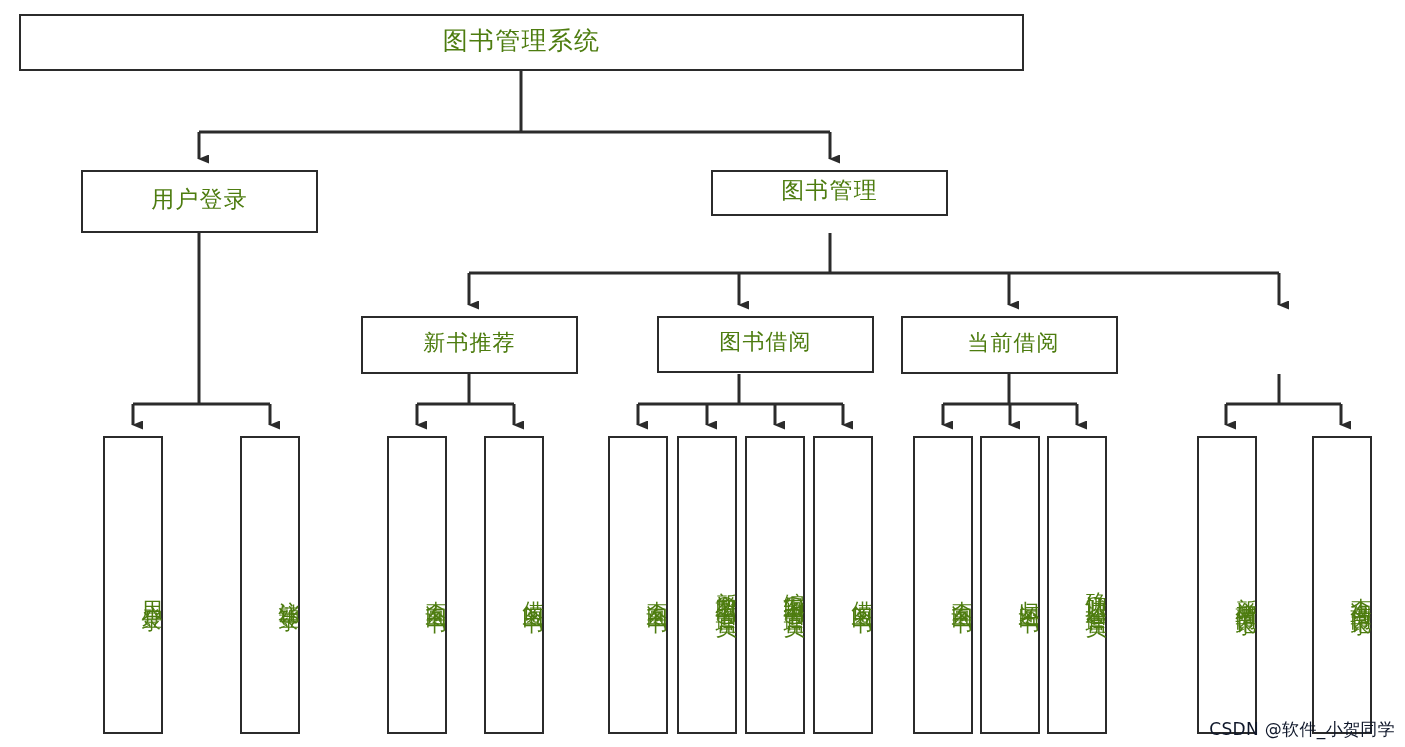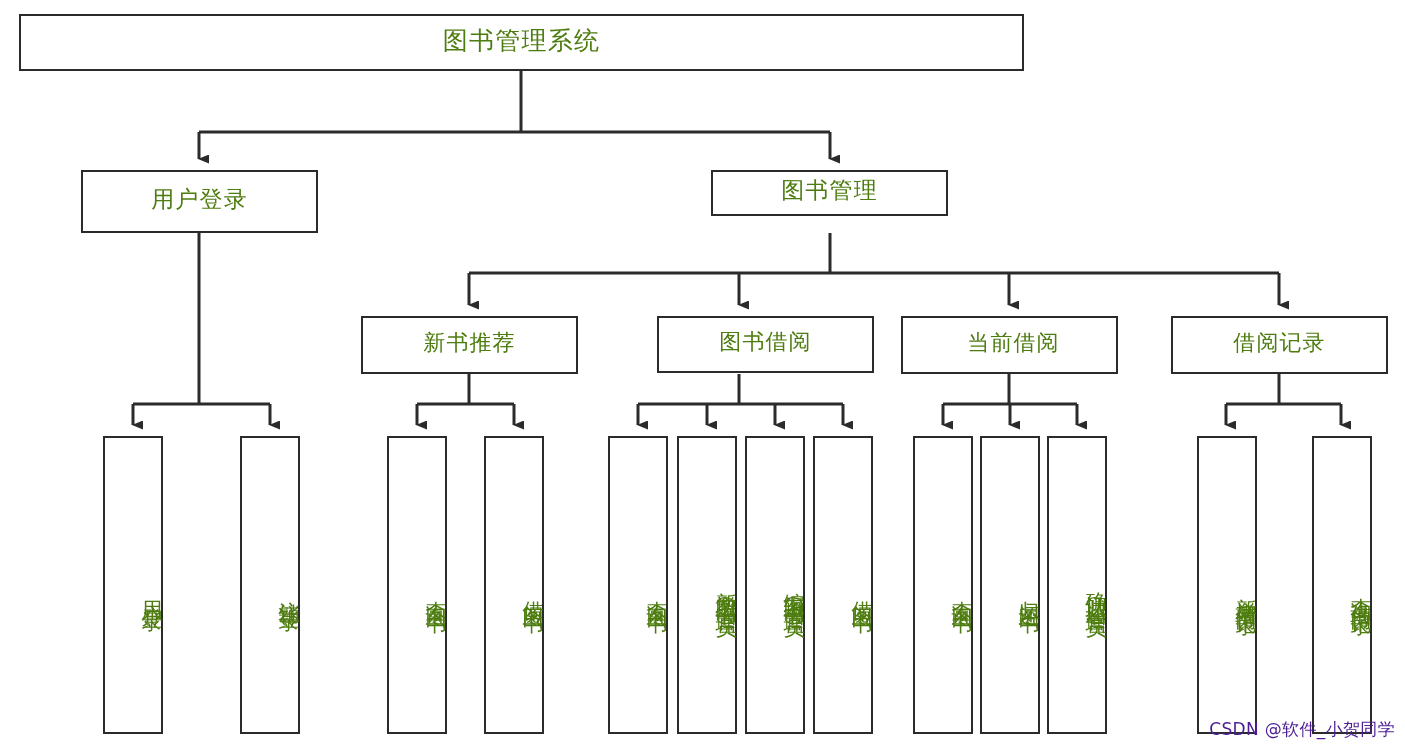--- a/index.html
+++ b/index.html
@@ -58,21 +58,21 @@
   }
   .lvl-root .node-label { font-size: 25px; }
   .lvl-2 .node-label { font-size: 23px; }
   .lvl-3 .node-label { font-size: 22px; }
   .lvl-4 .node-label { font-size: 21px; }
   #watermark {
     position: absolute;
     right: 10px;
     bottom: 6px;
     font-size: 17px;
-    color: #4c1d95;
+    color: #0f172a;
     letter-spacing: 0.02em;
     user-select: none;
     white-space: pre;
   }
 </style>
 </head>
 <body>
 
 <div id="diagram-root">
 
@@ -139,23 +139,20 @@
 
   <div class="node horizontal lvl-3" style="left:361px; top:316px; width:217px; height:58px;">
     <span class="node-label">新书推荐</span>
   </div>
   <div class="node horizontal lvl-3" style="left:631px; top:316px; width:217px; height:57px;margin-left:26px;">
     <span class="node-label">图书借阅</span>
   </div>
   <div class="node horizontal lvl-3" style="left:901px; top:316px; width:217px; height:58px;padding-left:8px;">
     <span class="node-label">当前借阅</span>
   </div>
-  <div class="node horizontal lvl-3" style="left:1171px; top:316px; width:217px; height:58px;">
-    <span class="node-label">借阅记录</span>
-  </div>
 
   <div class="node vertical lvl-4" style="left:103px; top:436px; width:60px; height:298px;">
     <span class="node-label">用户登录</span>
   </div>
   <div class="node vertical lvl-4" style="left:240px; top:436px; width:60px; height:298px;">
     <span class="node-label">注销登录</span>
   </div>
 
   <div class="node vertical lvl-4" style="left:387px; top:436px; width:60px; height:298px;">
     <span class="node-label">查询图书</span>

